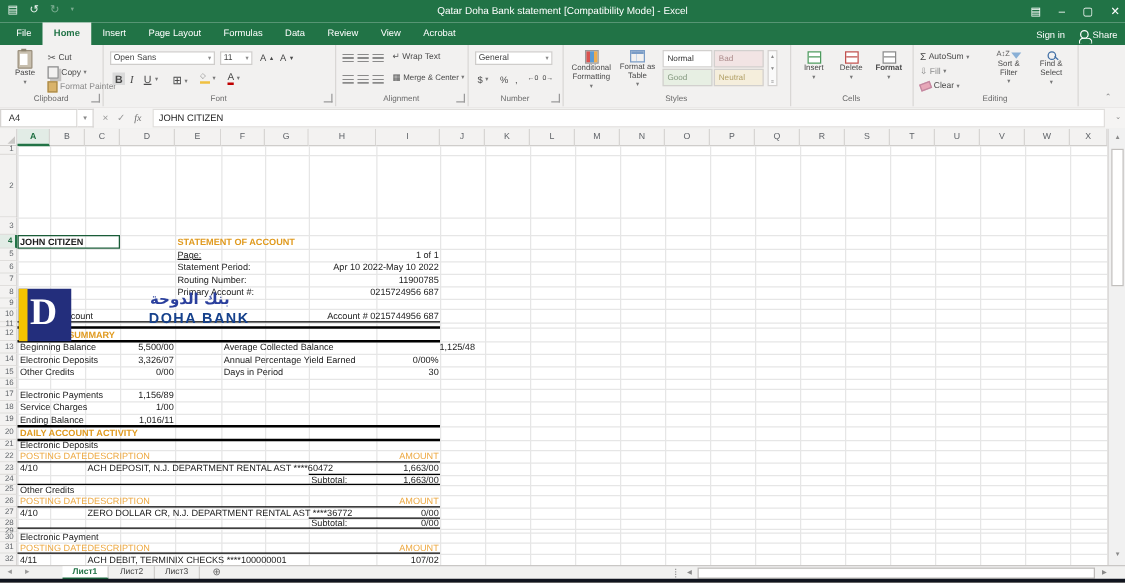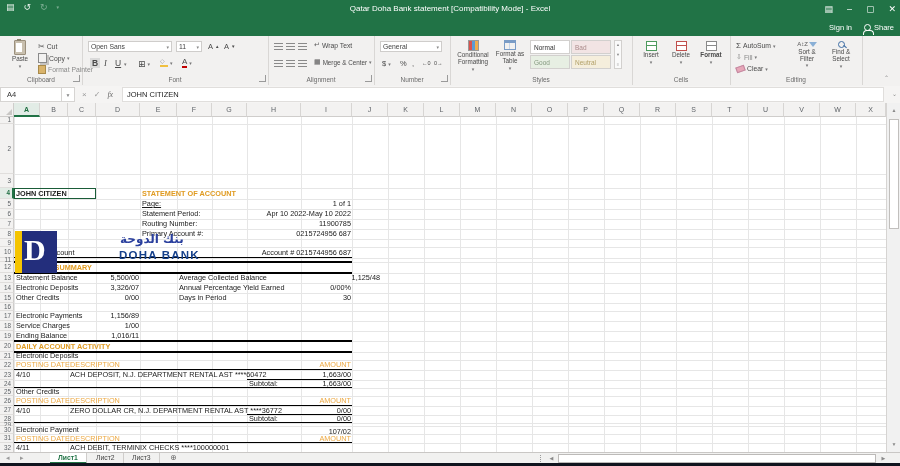--- a/index.html
+++ b/index.html
@@ -148,20 +148,31 @@
     <div class="wtitle">Qatar Doha Bank statement  [Compatibility Mode] - Excel</div>
     <div class="winctl">
       <span>▤</span>
       <span>–</span>
       <span>▢</span>
       <span>✕</span>
     </div>
   </div>
 
   <div class="tabrow">
+    <div class="mtabs">
+      <span class="mtab">File</span>
+      <span class="mtab active">Home</span>
+      <span class="mtab">Insert</span>
+      <span class="mtab">Page Layout</span>
+      <span class="mtab">Formulas</span>
+      <span class="mtab">Data</span>
+      <span class="mtab">Review</span>
+      <span class="mtab">View</span>
+      <span class="mtab">Acrobat</span>
+    </div>
     <div class="account-area">
       <span>Sign in</span>
       <span style="display:flex;align-items:center;gap:3px">
         <span class="person"></span>
         <span>Share</span>
       </span>
     </div>
   </div>
 
   <div class="ribbon">
@@ -488,21 +499,21 @@
         <div class="cell" style="right: 549px; top: 96px; height: 10px; line-height: 10px;">1 of 1</div>
         <div class="cell" style="left: 142px; top: 106px; height: 10px; line-height: 10px;">Statement Period:</div>
         <div class="cell" style="right: 549px; top: 106px; height: 10px; line-height: 10px;">Apr 10 2022-May 10 2022</div>
         <div class="cell" style="left: 142px; top: 116px; height: 10px; line-height: 10px;">Routing Number:</div>
         <div class="cell" style="right: 549px; top: 116px; height: 10px; line-height: 10px;">11900785</div>
         <div class="cell" style="left: 142px; top: 126px; height: 10px; line-height: 10px;">Primary Account #:</div>
         <div class="cell" style="right: 549px; top: 126px; height: 10px; line-height: 10px;">0215724956 687</div>
         <div class="cell" style="left: 16px; top: 144px; height: 11px; line-height: 11px;">Checking Account</div>
         <div class="cell" style="right: 549px; top: 144px; height: 11px; line-height: 11px;">Account # 0215744956 687</div>
         <div class="cell c-ob" style="left: 16px; top: 159px; height: 11px; line-height: 11px;">ACCOUNT SUMMARY</div>
-        <div class="cell" style="left: 16px; top: 170px; height: 10px; line-height: 10px;">Statement Balance</div>
+        <div class="cell" style="left: 16px; top: 170px; height: 10px; line-height: 10px;">Beginning Balance</div>
         <div class="cell" style="right: 761px; top: 170px; height: 10px; line-height: 10px;">5,500/00</div>
         <div class="cell" style="left: 179px; top: 170px; height: 10px; line-height: 10px;">Average Collected Balance</div>
         <div class="cell" style="right: 520px; top: 170px; height: 10px; line-height: 10px;">1,125/48</div>
         <div class="cell" style="left: 16px; top: 180px; height: 10px; line-height: 10px;">Electronic Deposits</div>
         <div class="cell" style="right: 761px; top: 180px; height: 10px; line-height: 10px;">3,326/07</div>
         <div class="cell" style="left: 179px; top: 180px; height: 10px; line-height: 10px;">Annual Percentage Yield Earned</div>
         <div class="cell" style="right: 549px; top: 180px; height: 10px; line-height: 10px;">0/00%</div>
         <div class="cell" style="left: 16px; top: 190px; height: 10px; line-height: 10px;">Other Credits</div>
         <div class="cell" style="right: 761px; top: 190px; height: 10px; line-height: 10px;">0/00</div>
         <div class="cell" style="left: 179px; top: 190px; height: 10px; line-height: 10px;">Days in Period</div>
@@ -531,21 +542,21 @@
         <div class="cell" style="left: 70px; top: 303px; height: 9px; line-height: 9px;">ZERO DOLLAR CR, N.J. DEPARTMENT RENTAL AST ****36772</div>
         <div class="cell" style="right: 549px; top: 303px; height: 9px; line-height: 9px;">0/00</div>
         <div class="cell" style="left: 249px; top: 312px; height: 8px; line-height: 8px;">Subtotal:</div>
         <div class="cell" style="right: 549px; top: 312px; height: 8px; line-height: 8px;">0/00</div>
         <div class="cell" style="left: 16px; top: 323px; height: 8px; line-height: 8px;">Electronic Payment</div>
         <div class="cell c-o" style="left: 16px; top: 331px; height: 9px; line-height: 9px;">POSTING DATE</div>
         <div class="cell c-o" style="left: 70px; top: 331px; height: 9px; line-height: 9px;">DESCRIPTION</div>
         <div class="cell c-o" style="right: 549px; top: 331px; height: 9px; line-height: 9px;">AMOUNT</div>
         <div class="cell" style="left: 16px; top: 340px; height: 10px; line-height: 10px;">4/11</div>
         <div class="cell" style="left: 70px; top: 340px; height: 10px; line-height: 10px;">ACH DEBIT, TERMINIX CHECKS ****100000001</div>
-        <div class="cell" style="right: 549px; top: 324px; height: 14px; line-height: 10px;">107/02</div>
+        <div class="cell" style="right: 549px; top: 340px; height: 14px; line-height: 10px;">107/02</div>
       </div>
 
     <div class="logo-sq">
       <div class="ystrip"></div>
       <div class="dglyph">D</div>
     </div>
     <div class="logo-ar" dir="rtl">بنك الدوحة</div>
     <div class="logo-en">DOHA BANK</div>
 
     <div class="selbox" id="selbox" style="left: 14px; top: 85px; width: 82px; height: 11px;"></div>

